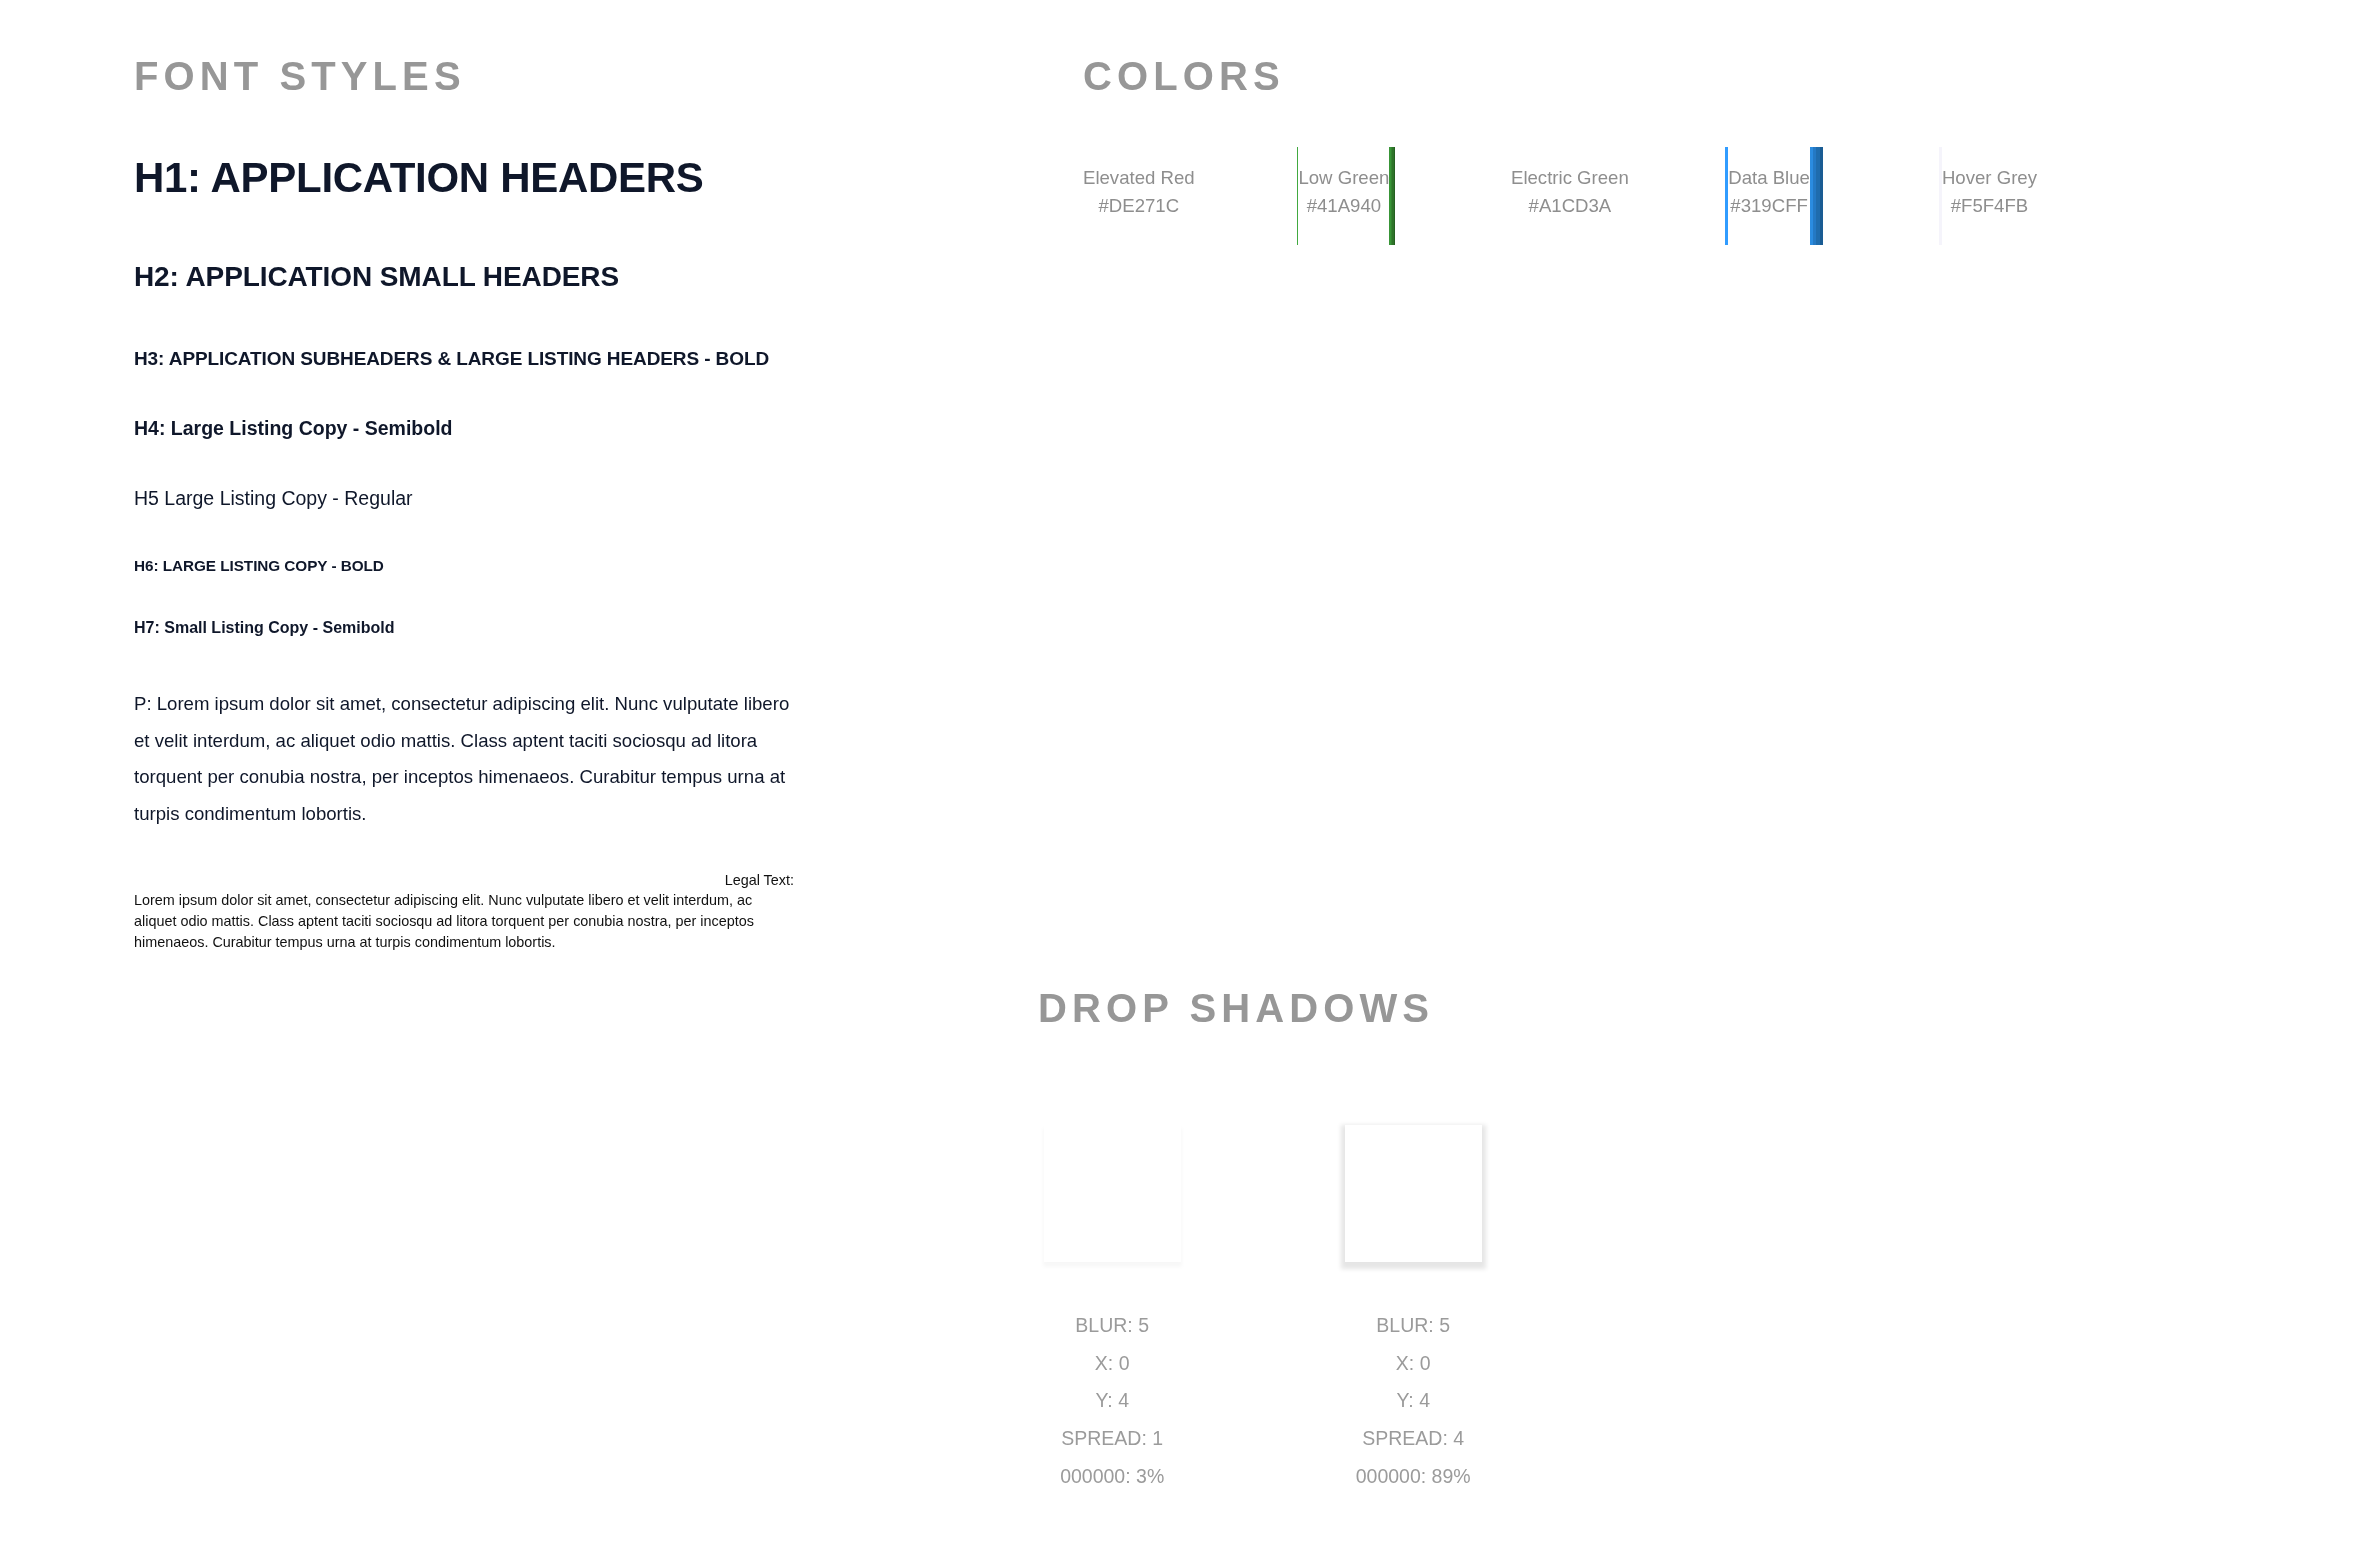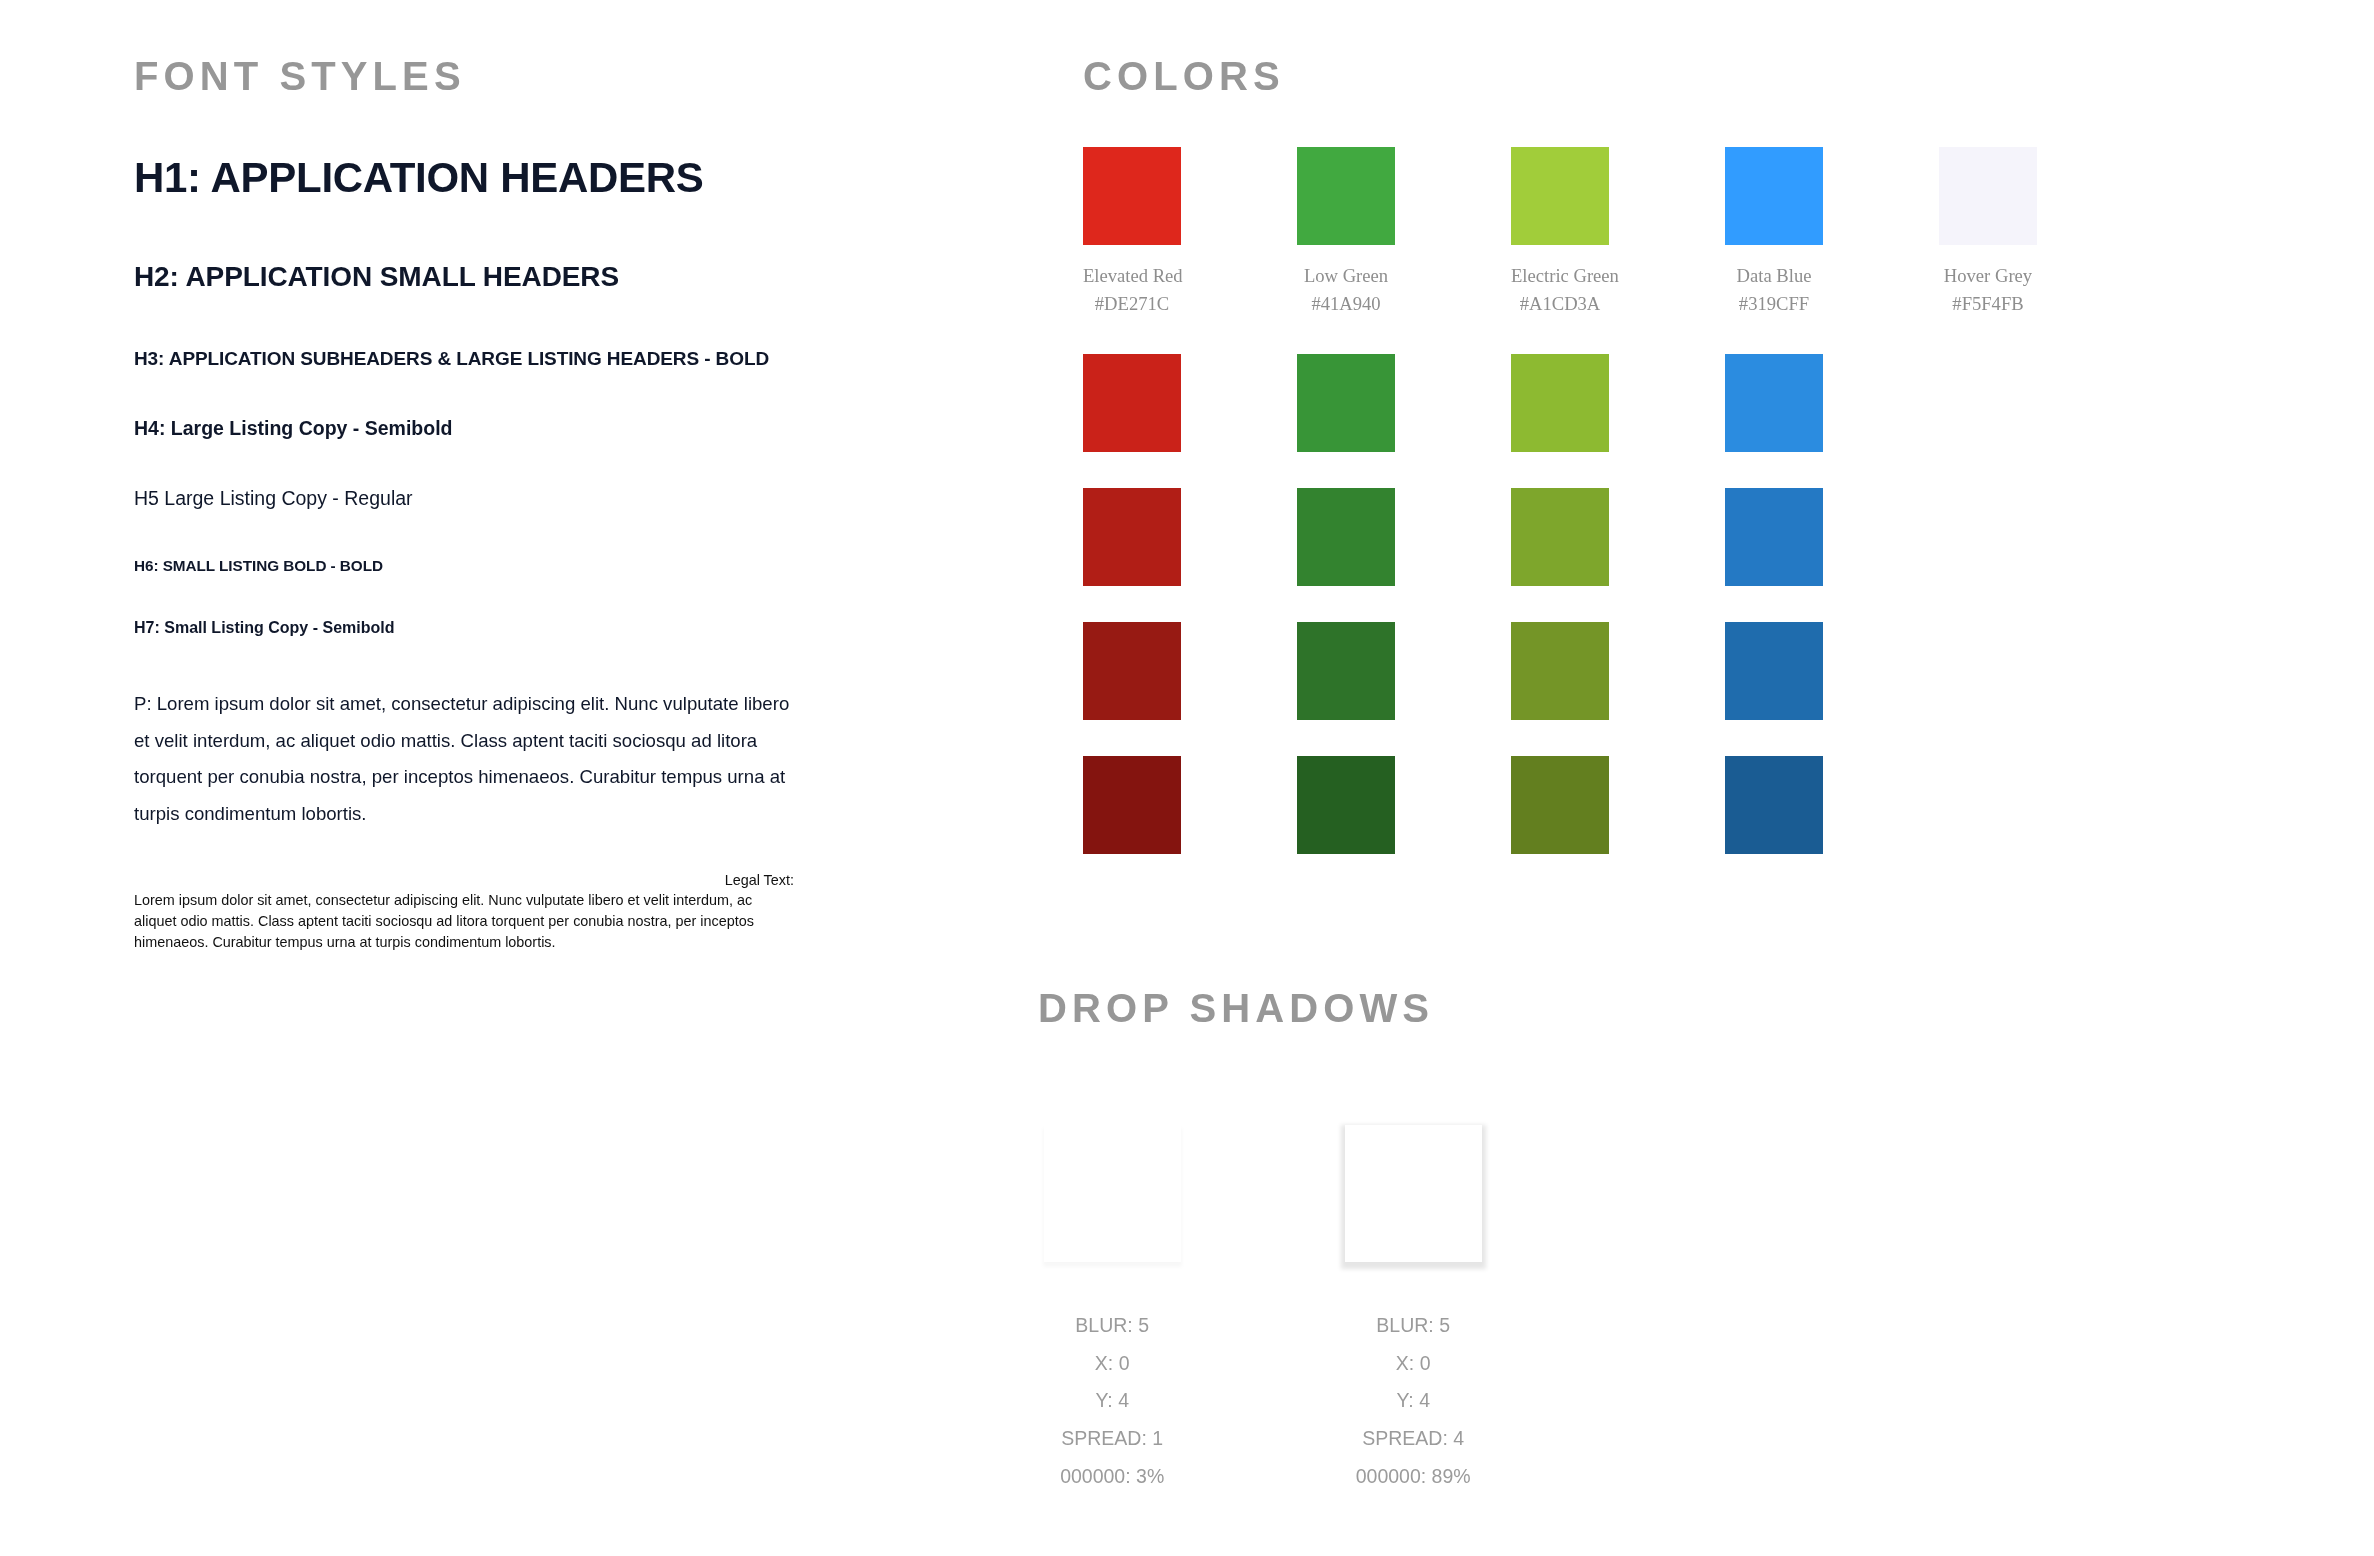--- a/index.html
+++ b/index.html
@@ -87,21 +87,21 @@
     width: 1224px;
   }
   .colors-panel .section-title { margin-bottom: 51px; }
 
   .swatch-grid {
     display: grid;
     grid-template-columns: repeat(6, 98px);
     column-gap: 116px;
     row-gap: 0;
   }
-  .swatch-col { display: flex; flex-direction: column; font-family: Liberation Serif, serif; }
+  .swatch-col { display: flex; flex-direction: row; }
   .swatch {
     width: 98px;
     height: 98px;
     display: block;
   }
   .swatch-row-gap { height: 36px; }
   .swatch-label {
     margin-top: 16.7px;
     text-align: center;
     color: #8e8e8e;
@@ -161,21 +161,21 @@
 <div class="page">
 
   <section class="font-styles-panel">
     <h2 class="section-title">FONT STYLES</h2>
 
     <div class="spec spec-h1">H1: APPLICATION HEADERS</div>
     <div class="spec spec-h2">H2: APPLICATION SMALL HEADERS</div>
     <div class="spec spec-h3">H3: APPLICATION SUBHEADERS &amp; LARGE LISTING HEADERS - BOLD</div>
     <div class="spec spec-h4">H4: Large Listing Copy - Semibold</div>
     <div class="spec spec-h5">H5 Large Listing Copy - Regular</div>
-    <div class="spec spec-h6">H6: SMALL LISTING BOLD - BOLD</div>
+    <div class="spec spec-h6">H6: LARGE LISTING COPY - BOLD</div>
     <div class="spec spec-h7">H7: Small Listing Copy - Semibold</div>
     <div class="spec spec-p">P: Lorem ipsum dolor sit amet, consectetur adipiscing elit. Nunc vulputate libero et velit interdum, ac aliquet odio mattis. Class aptent taciti sociosqu ad litora torquent per conubia nostra, per inceptos himenaeos. Curabitur tempus urna at turpis condimentum lobortis.</div>
 
     <div class="legal-block">
       <div class="legal-label">Legal Text:</div>
       <div class="legal-body">Lorem ipsum dolor sit amet, consectetur adipiscing elit. Nunc vulputate libero et velit interdum, ac aliquet odio mattis. Class aptent taciti sociosqu ad litora torquent per conubia nostra, per inceptos himenaeos. Curabitur tempus urna at turpis condimentum lobortis.</div>
     </div>
   </section>
 
   <section class="colors-panel">

